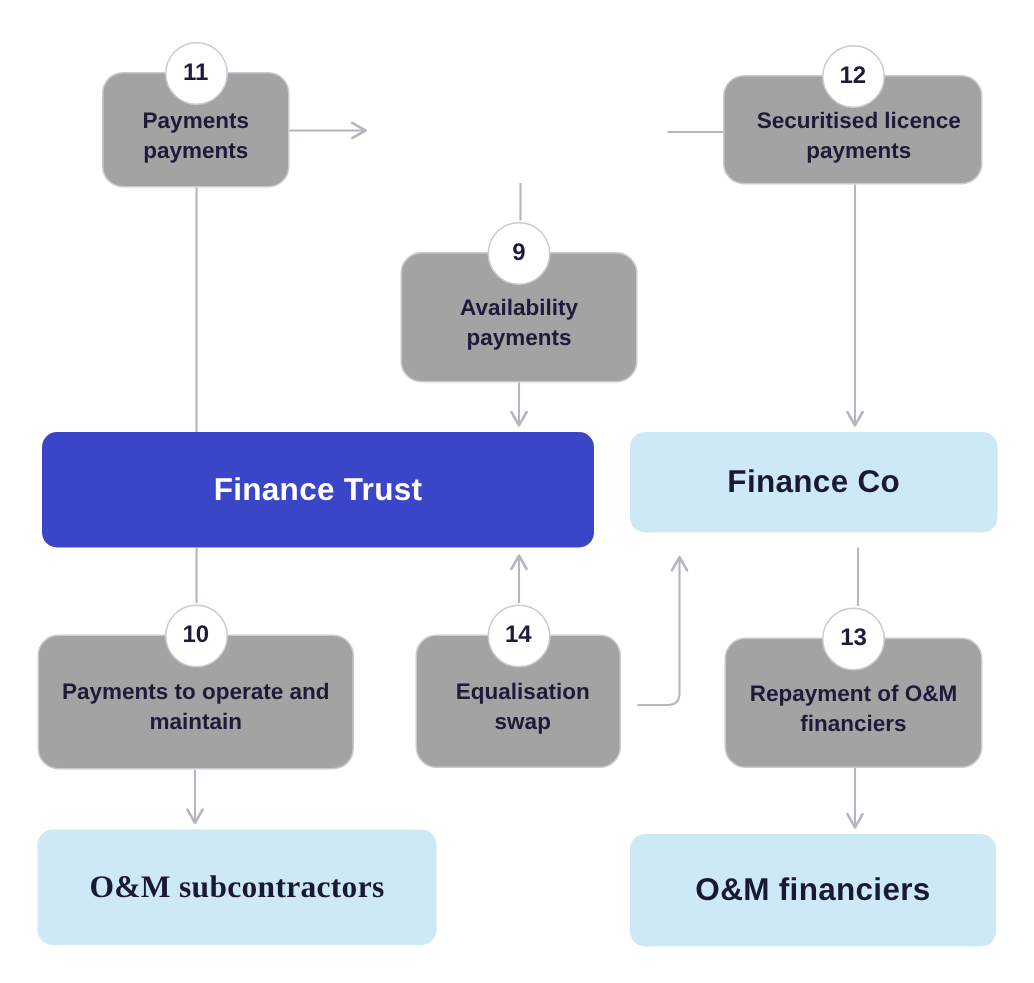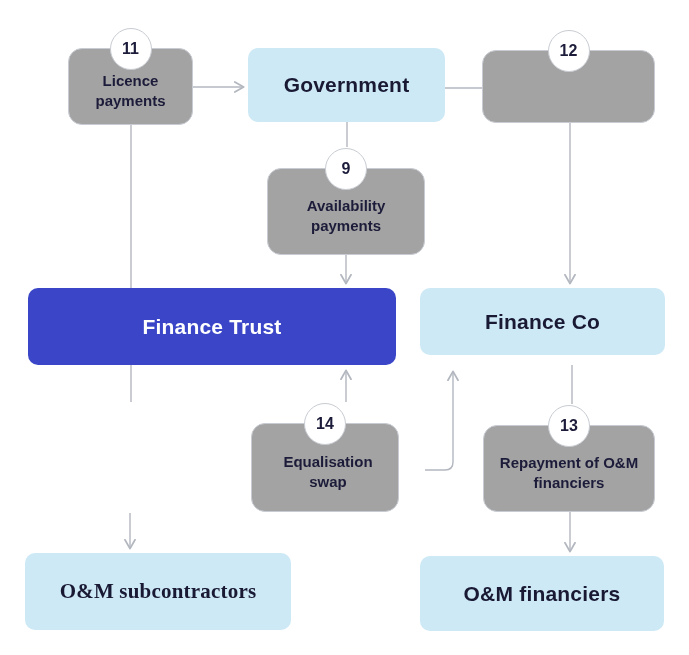--- a/index.html
+++ b/index.html
@@ -64,46 +64,48 @@
       <path d="M425 470 L445 470 Q453 470 453 462 L453 372" marker-end="url(#ah)"></path>
 
       <path d="M572 365 L572 404"></path>
 
       <path d="M570 512 L570 551" marker-end="url(#ah)"></path>
     </g>
   </svg>
 
   <div class="node flowbox" style="left:68px;top:48px;width:125px;height:77px;">
     <div class="badge">11</div>
-    <span>Licence payments</span>
+    <span>Payments payments</span>
   </div>
 
   <div class="node flowbox" style="left:482px;top:50px;width:173px;height:73px;padding-left:16px;">
     <div class="badge">12</div>
+    <span>Securitised licence payments</span>
   </div>
 
   <div class="node flowbox" style="left:267px;top:168px;width:158px;height:87px;">
     <div class="badge">9</div>
     <span>Availability payments</span>
   </div>
 
+  <div class="node flowbox" style="left:25px;top:423px;width:211px;height:90px;">
+    <div class="badge">10</div>
+    <span>Payments to operate and maintain</span>
+  </div>
 
-  <div class="node flowbox" style="left:251px;top:423px;width:148px;height:89px;padding-left:14px;">
+  <div class="node flowbox" style="left:277px;top:423px;width:137px;height:89px;padding-left:14px;">
     <div class="badge">14</div>
     <span>Equalisation swap</span>
   </div>
 
   <div class="node flowbox" style="left:483px;top:425px;width:172px;height:87px;align-items:center;">
     <div class="badge">13</div>
     <span>Repayment of O&amp;M financiers</span>
   </div>
 
-  <div class="node entity" style="left:248px;top:48px;width:197px;height:74px;">
-    <span>Government</span>
-  </div>
 
   <div class="node entity primary" style="left:28px;top:288px;width:368px;height:77px;">
     <span>Finance Trust</span>
   </div>
 
   <div class="node entity" style="left:420px;top:288px;width:245px;height:67px;">
     <span>Finance Co</span>
   </div>
 
   <div class="node entity" style="left:25px;top:553px;width:266px;height:77px;font-family:Liberation Serif, serif;">

